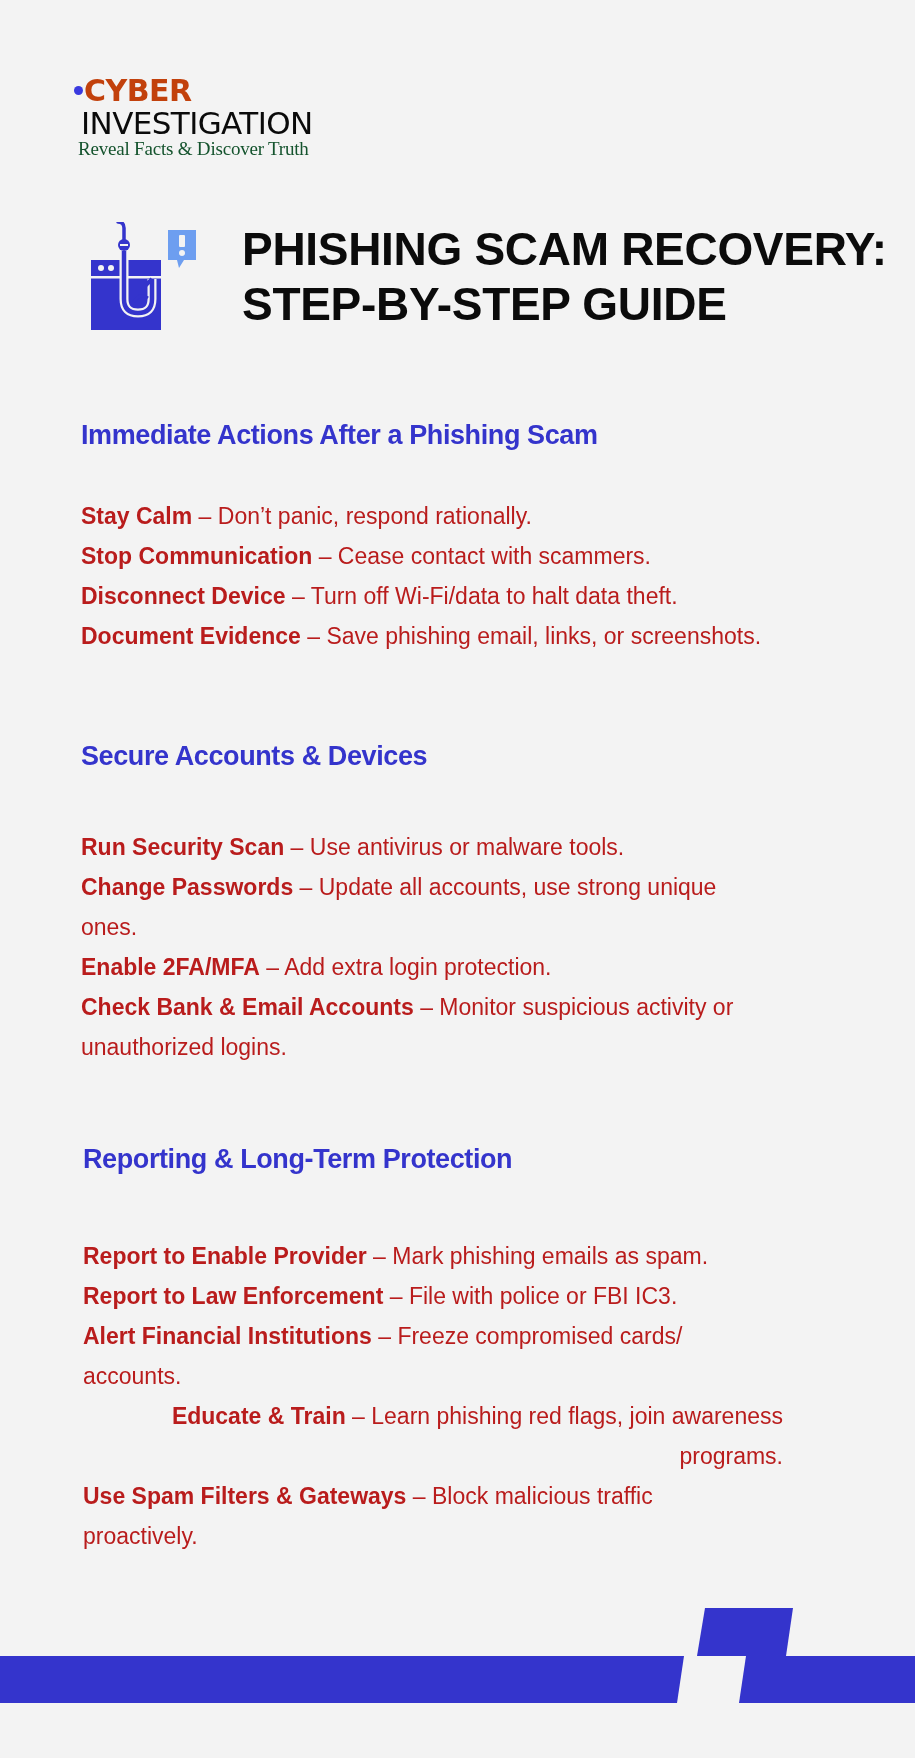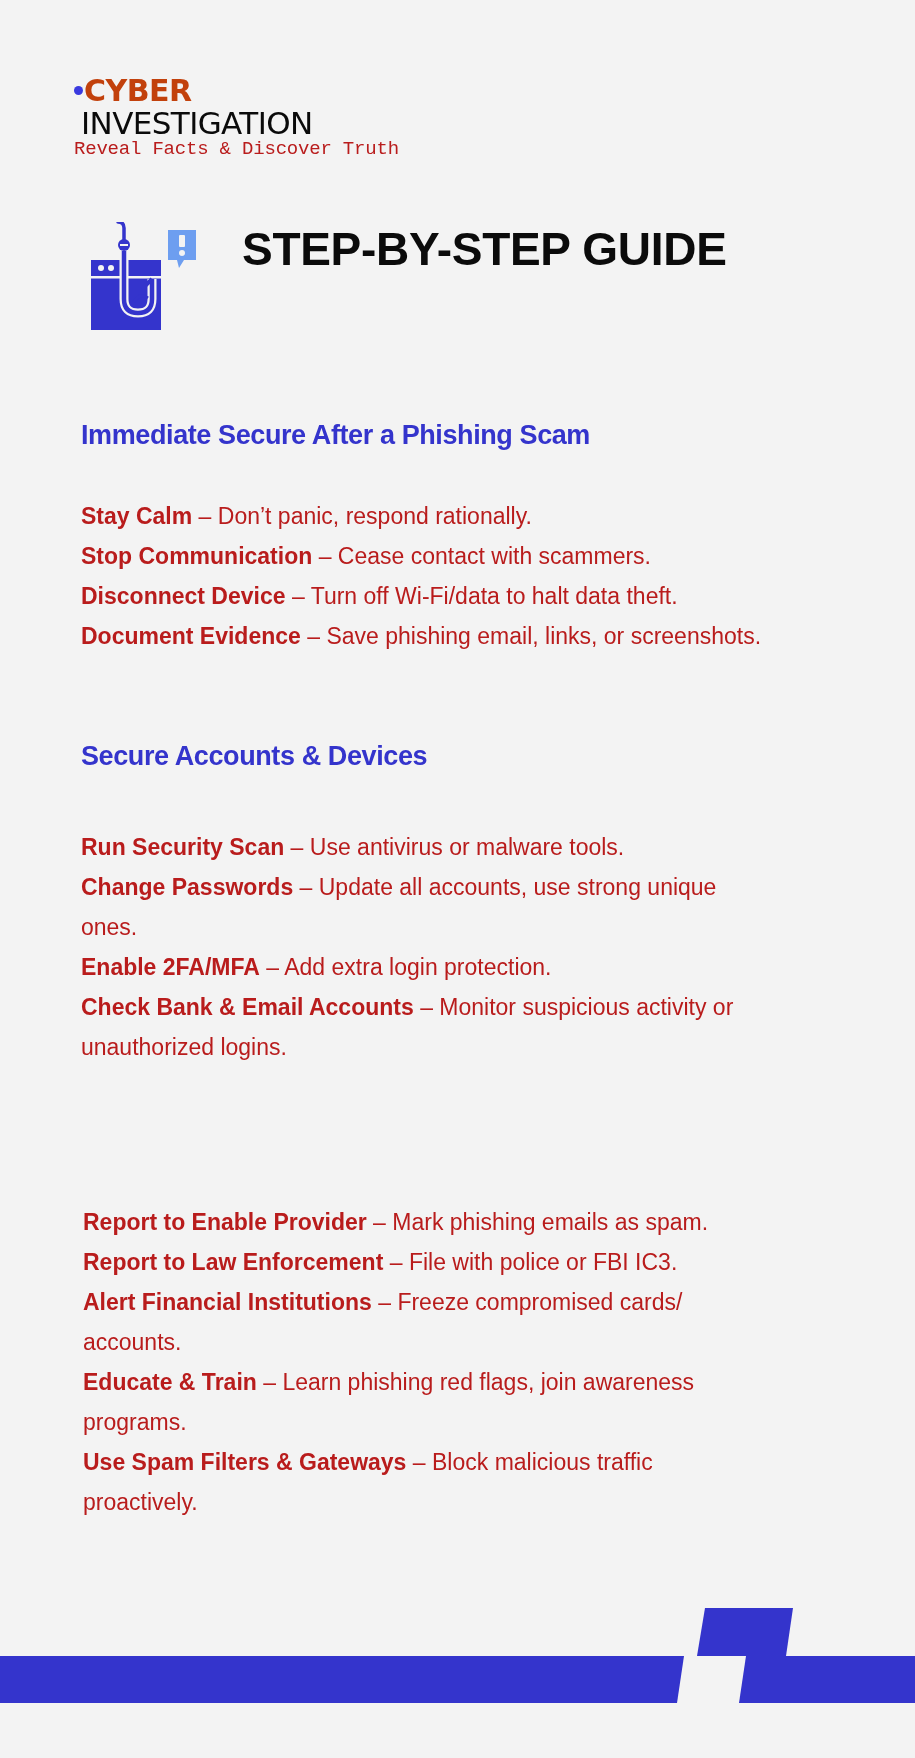--- a/index.html
+++ b/index.html
@@ -3,21 +3,21 @@
   <meta charset="utf-8">
   <style>
     * { margin: 0; padding: 0; box-sizing: border-box; }
     html, body { width: 915px; height: 1758px; background: #f3f3f3; overflow: hidden; }
     body { position: relative; font-family: "Liberation Sans", sans-serif; color: #0b0b0b; }
 
     .logo { position: absolute; left: 74px; top: 76px; }
     .logo-line1 { position: relative; font-family: "DejaVu Sans", sans-serif; font-weight: bold; font-size: 30px; line-height: 30px; letter-spacing: -0.5px; color: #c2410c; padding-left: 10px; }
     .logo-dot { position: absolute; left: 0; top: 10px; width: 9px; height: 9px; border-radius: 50%; background: #3a3adf; }
     .logo-line2 { font-family: "DejaVu Sans", sans-serif; font-weight: normal; font-size: 31px; line-height: 34px; letter-spacing: -0.6px; color: #0a0a0a; margin-left: 7px; }
-    .logo-tagline { font-family: Liberation Mono, monospace; font-size: 19px; line-height: 22px; color: #b91c1c; letter-spacing: -0.2px; margin-top: -2px; text-align: center; }
+    .logo-tagline { font-family: Liberation Serif, serif; font-size: 19px; line-height: 22px; color: #14532d; letter-spacing: -0.2px; margin-top: -2px; text-align: center; }
 
     .hero-icon { position: absolute; left: 88px; top: 222px; width: 110px; height: 120px; }
 
     .title { position: absolute; left: 242px; top: 222px; font-family: "Liberation Sans", sans-serif; font-weight: bold; font-size: 46px; line-height: 55px; color: #0b0b0b; letter-spacing: -0.3px; }
 
     .section { position: absolute; left: 81px; width: 800px; }
     .section-heading { font-family: "Liberation Sans", sans-serif; font-weight: bold; font-size: 27px; line-height: 34px; color: #3434cc; letter-spacing: -0.4px; }
     .items { list-style: none; }
     .item { font-size: 23px; line-height: 40px; color: #b91c1c; }
     .item .term { font-weight: bold; }
@@ -58,49 +58,51 @@
   <path d="M36 29 v48 q0 14 14 14 q14 0 14 -14 v-20" stroke="#3434cc" stroke-width="4.5" fill="none"></path>
   <path d="M64 57 l-10 10" stroke="#3434cc" stroke-width="4" fill="none"></path>
   <path d="M46 80 q6 -10 14 -4" stroke="#3434cc" stroke-width="3" fill="none"></path>
 
   <path d="M80 8 h28 v30 h-12 l-5 8 l-2 -8 h-9 z" fill="#6d9ef0"></path>
   <rect x="91" y="13" width="6" height="12" rx="1" fill="#f3f3f3"></rect>
   <circle cx="94" cy="31" r="3" fill="#f3f3f3"></circle>
 </svg>
 
 <div class="title">
+  <div>PHISHING SCAM RECOVERY:</div>
   <div>STEP-BY-STEP GUIDE</div>
 </div>
 
 <div class="section sec1">
-  <h2 class="section-heading">Immediate Secure After a Phishing Scam</h2>
+  <h2 class="section-heading">Immediate Actions After a Phishing Scam</h2>
   <ul class="items">
     <li class="item"><span class="term">Stay Calm</span><span> – Don’t panic, respond rationally.</span></li>
     <li class="item"><span class="term">Stop Communication</span><span> – Cease contact with scammers.</span></li>
     <li class="item"><span class="term">Disconnect Device</span><span> – Turn off Wi-Fi/data to halt data theft.</span></li>
     <li class="item"><span class="term">Document Evidence</span><span> – Save phishing email, links, or screenshots.</span></li>
   </ul>
 </div>
 
 <div class="section sec2" style="width:720px;">
   <h2 class="section-heading">Secure Accounts &amp; Devices</h2>
   <ul class="items">
     <li class="item"><span class="term">Run Security Scan</span><span> – Use antivirus or malware tools.</span></li>
     <li class="item" style="width:660px;"><span class="term">Change Passwords</span><span> – Update all accounts, use strong unique ones.</span></li>
     <li class="item"><span class="term">Enable 2FA/MFA</span><span> – Add extra login protection.</span></li>
     <li class="item"><span class="term">Check Bank &amp; Email Accounts</span><span> – Monitor suspicious activity or unauthorized logins.</span></li>
   </ul>
 </div>
 
 <div class="section sec3" style="width:720px;">
+  <h2 class="section-heading">Reporting &amp; Long-Term Protection</h2>
   <ul class="items">
     <li class="item"><span class="term">Report to Enable Provider</span><span> – Mark phishing emails as spam.</span></li>
     <li class="item"><span class="term">Report to Law Enforcement</span><span> – File with police or FBI IC3.</span></li>
     <li class="item" style="width:700px;"><span class="term">Alert Financial Institutions</span><span> – Freeze compromised cards/ accounts.</span></li>
-    <li class="item" style="width:700px;"><span class="term">Educate &amp; Train</span><span> – Learn phishing red flags, join awareness programs.</span></li>
+    <li class="item" style="width:700px;text-align:right;"><span class="term">Educate &amp; Train</span><span> – Learn phishing red flags, join awareness programs.</span></li>
     <li class="item" style="width:660px;"><span class="term">Use Spam Filters &amp; Gateways</span><span> – Block malicious traffic proactively.</span></li>
   </ul>
 </div>
 
 <svg class="footer-deco" viewBox="0 0 915 120">
   <polygon points="0,56 397,56 390,103 0,103" fill="#3434cc" transform="translate(0,0)"></polygon>
   <polygon points="0,56 684,56 677,103 0,103" fill="#3434cc"></polygon>
   <polygon points="705,8 793,8 786,56 697,56" fill="#3434cc"></polygon>
   <polygon points="746,56 915,56 915,103 739,103" fill="#3434cc"></polygon>
 </svg>

